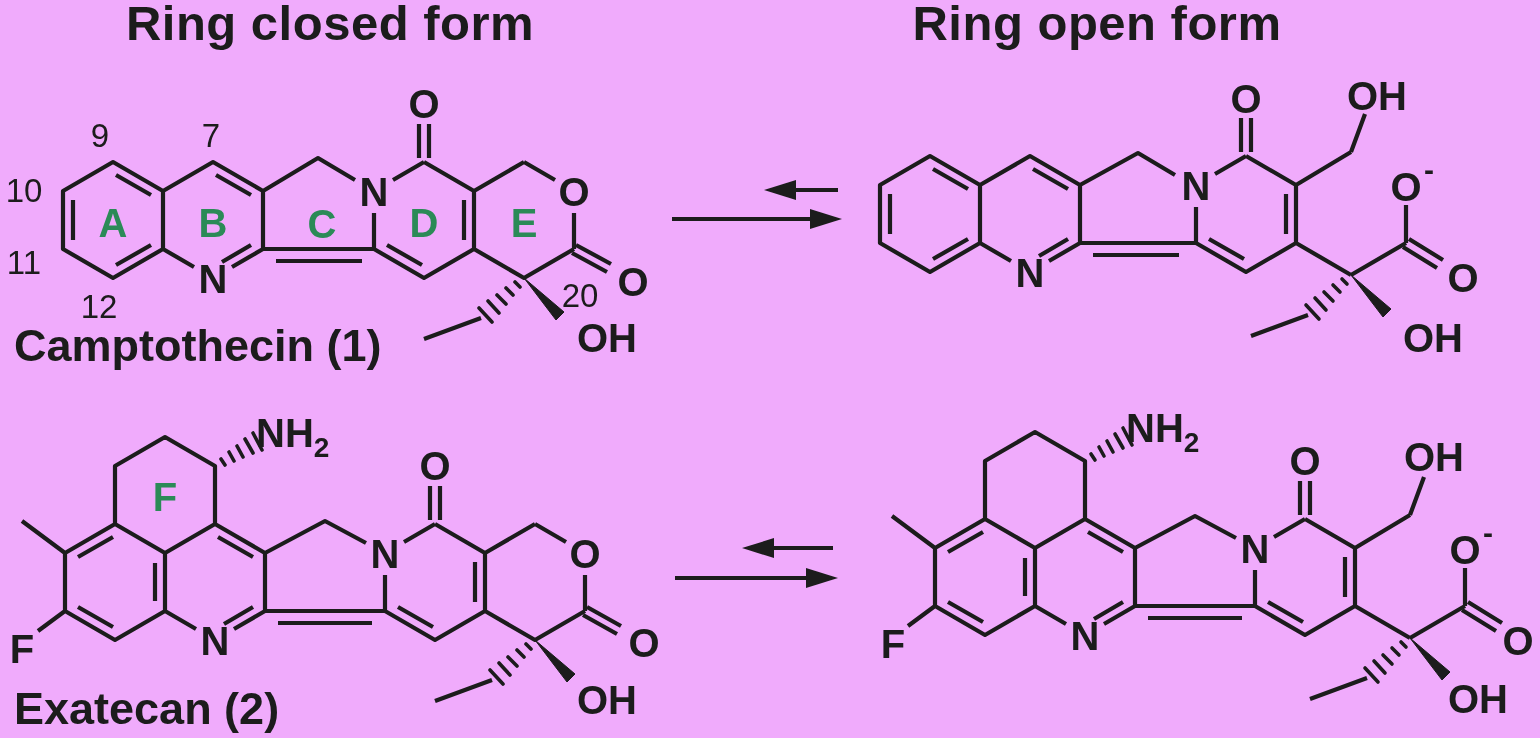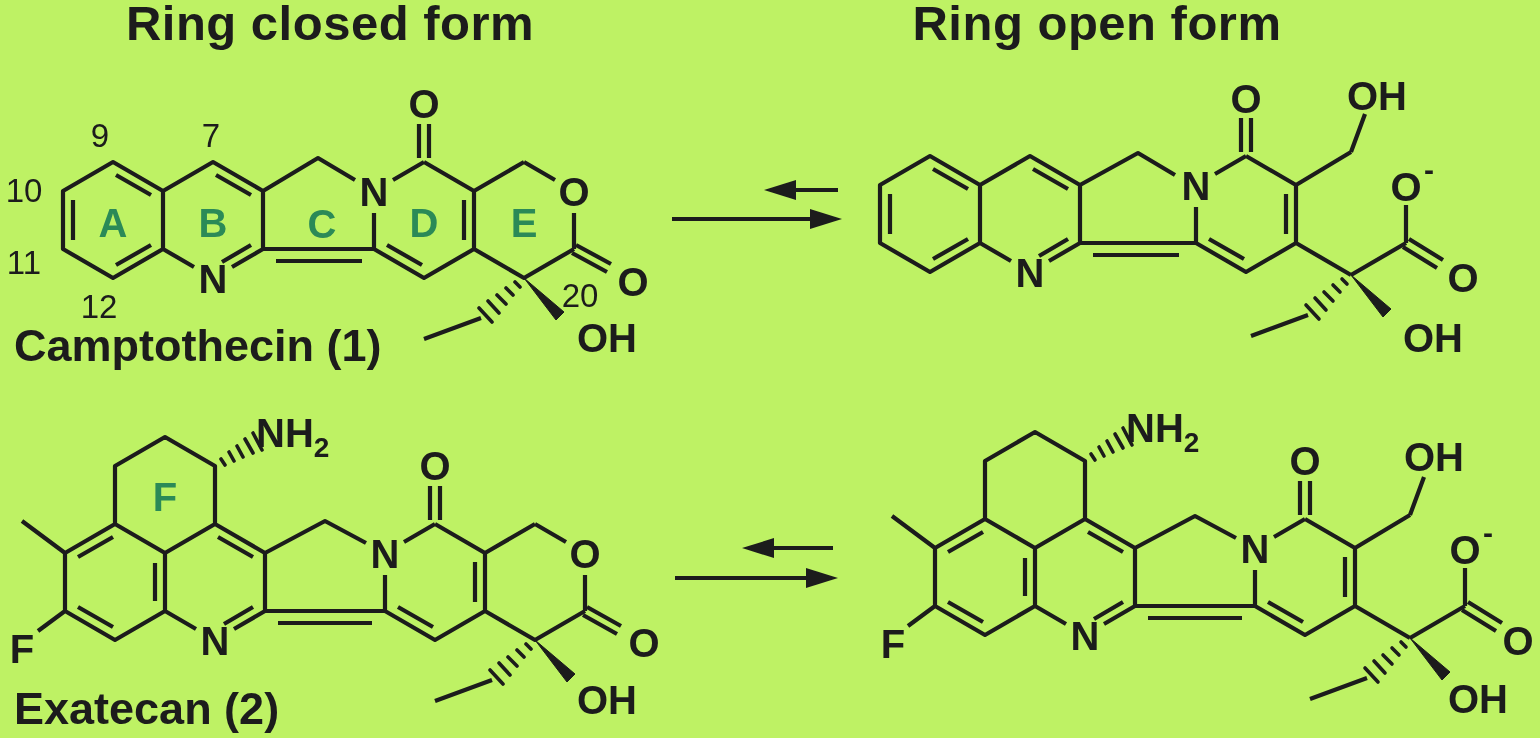--- a/index.html
+++ b/index.html
@@ -1,16 +1,16 @@
 <!DOCTYPE html>
 <html><head>
 <meta charset="utf-8">
 <style>
   html,body{margin:0;padding:0;background:#ffffff;}
-  .page{position:relative;width:1540px;height:738px;background:#bef264;overflow:hidden;}
+  .page{position:relative;width:1540px;height:738px;background:#f0abfc;overflow:hidden;}
   svg{display:block;}
   text{font-family:"Liberation Sans","DejaVu Sans",sans-serif;fill:#1c1c1c;}
   .title{font-size:49px;font-weight:700;text-anchor:middle;letter-spacing:0.5px;}
   .cname{font-size:45px;font-weight:700;text-anchor:start;}
   .atom{font-size:40px;font-weight:700;text-anchor:middle;dominant-baseline:central;}
   .atomL{font-size:40px;font-weight:700;text-anchor:start;}
   .sub{font-size:28px;font-weight:700;}
   .charge{font-size:30px;font-weight:700;text-anchor:start;dominant-baseline:central;}
   .num{font-size:33px;font-weight:400;text-anchor:middle;dominant-baseline:central;}
   .ringlbl{font-size:40px;font-weight:700;text-anchor:middle;dominant-baseline:central;fill:#2b8a57;}

